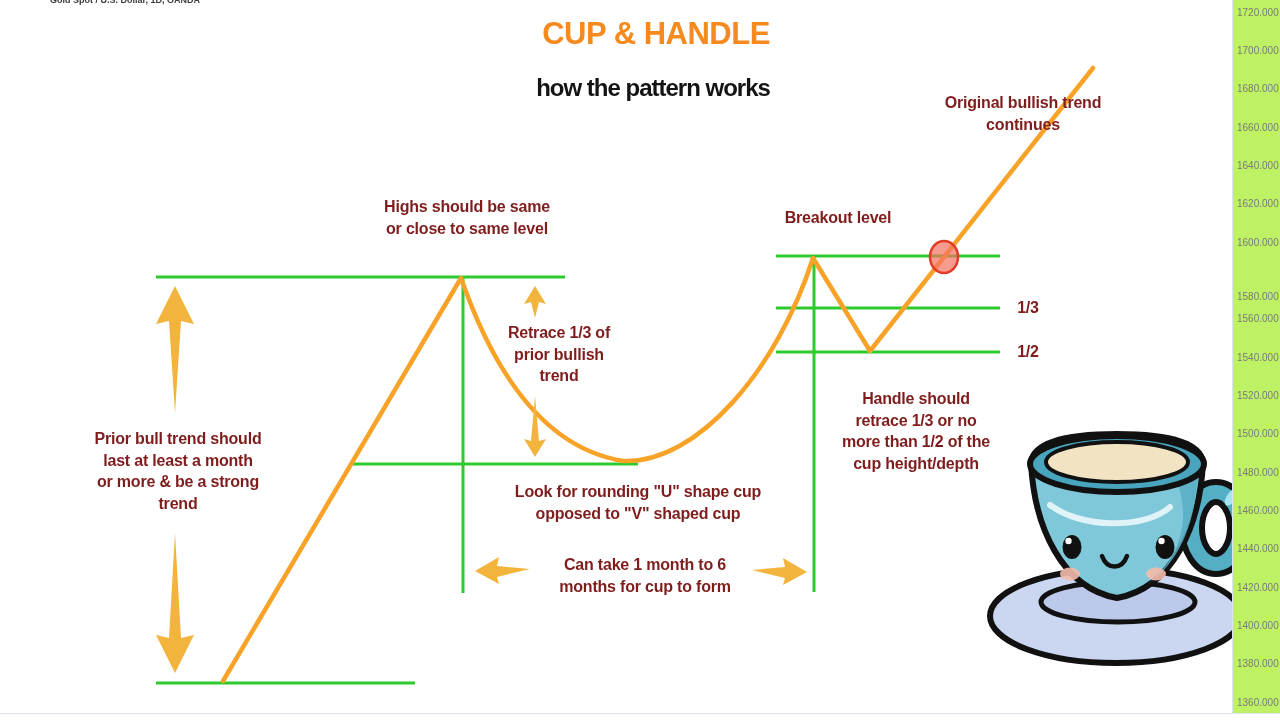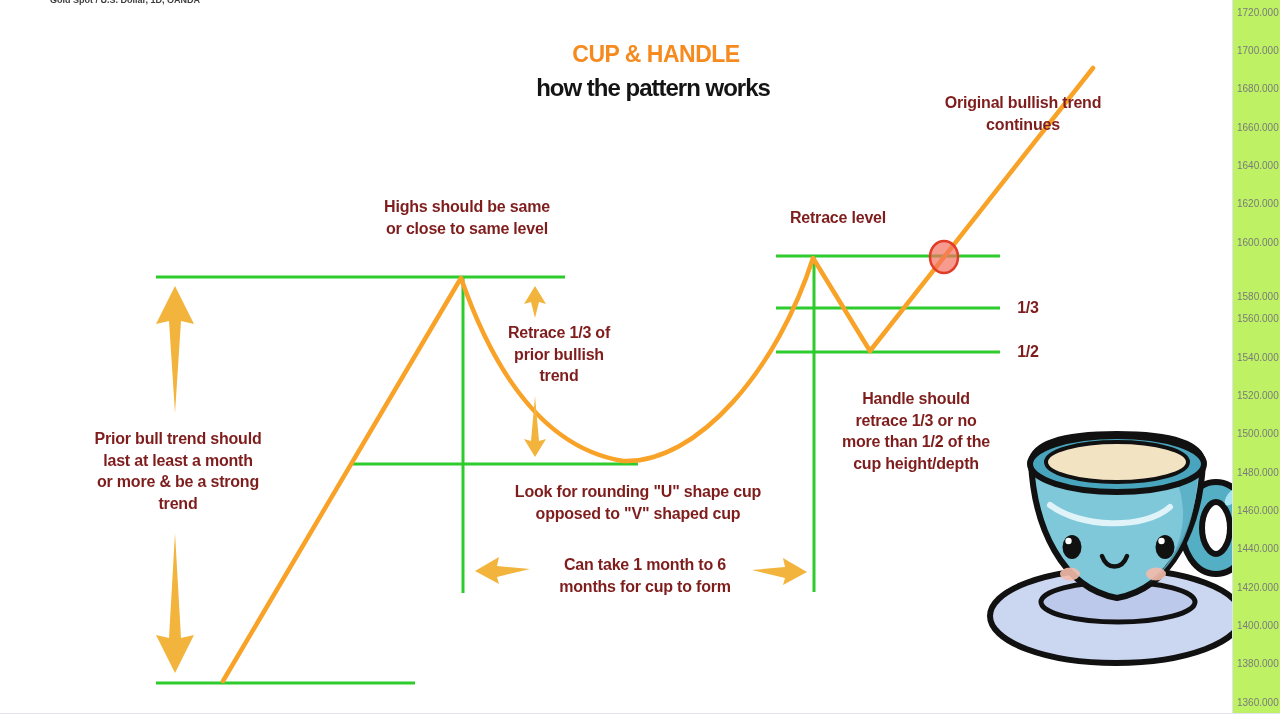--- a/index.html
+++ b/index.html
@@ -1,22 +1,22 @@
 <!DOCTYPE html>
 <html><head>
 <meta charset="utf-8">
 <style>
   html,body{margin:0;padding:0;background:#fff;width:1280px;height:720px;overflow:hidden;
             font-family:"Liberation Sans",sans-serif;}
   .screen{position:relative;width:1280px;height:720px;background:#fff;}
   .chart-pane{position:absolute;left:0;top:0;width:1232px;height:713px;background:#fff;margin-left:48px;}
   .symbol-info{position:absolute;left:2px;top:-5px;font-size:9px;font-weight:700;color:#3c3c3c;
                white-space:nowrap;}
-  .title{position:absolute;left:408px;top:41px;width:400px;text-align:center;
-         font-size:23px;font-weight:700;letter-spacing:-0.5px;color:#F68A1E;}
+  .title{position:absolute;left:408px;top:16px;width:400px;text-align:center;
+         font-size:31px;font-weight:700;letter-spacing:-0.5px;color:#F68A1E;}
   .subtitle{position:absolute;left:405px;top:74px;width:400px;text-align:center;
             font-size:24px;font-weight:700;letter-spacing:-1px;color:#141414;}
   .ann{position:absolute;font-size:16px;font-weight:700;line-height:21.5px;color:#7f1d1d;
        text-align:center;white-space:pre-line;letter-spacing:-0.2px;}
   #ann-highs{left:309px;top:196px;width:220px;}
   #ann-prior{left:18px;top:428px;width:224px;}
   #ann-retrace{left:441px;top:322px;width:140px;}
   #ann-rounding{left:438px;top:481px;width:304px;}
   #ann-duration{left:470px;top:554px;width:254px;}
   #ann-breakout{left:708px;top:207px;width:164px;}
@@ -98,21 +98,21 @@
 last at least a month
 or more &amp; be a strong
 trend</div>
     <div class="ann" id="ann-retrace">Retrace 1/3 of
 prior bullish
 trend</div>
     <div class="ann" id="ann-rounding">Look for rounding "U" shape cup
 opposed to "V" shaped cup</div>
     <div class="ann" id="ann-duration">Can take 1 month to 6
 months for cup to form</div>
-    <div class="ann" id="ann-breakout">Retrace level</div>
+    <div class="ann" id="ann-breakout">Breakout level</div>
     <div class="ann" id="ann-third">1/3</div>
     <div class="ann" id="ann-half">1/2</div>
     <div class="ann" id="ann-handle">Handle should
 retrace 1/3 or no
 more than 1/2 of the
 cup height/depth</div>
     <div class="ann" id="ann-cont">Original bullish trend
 continues</div>
   </div>
 

